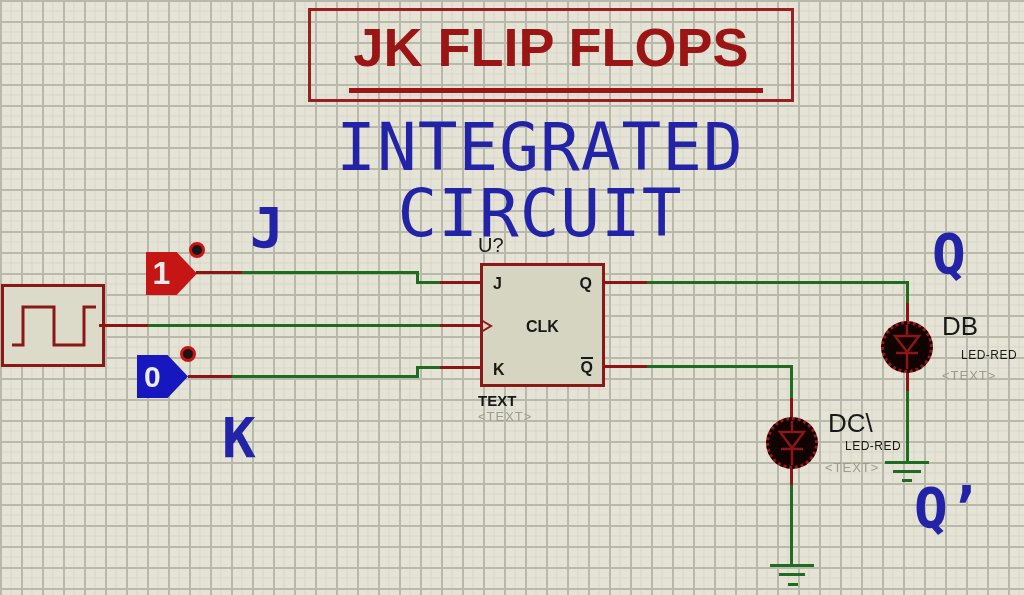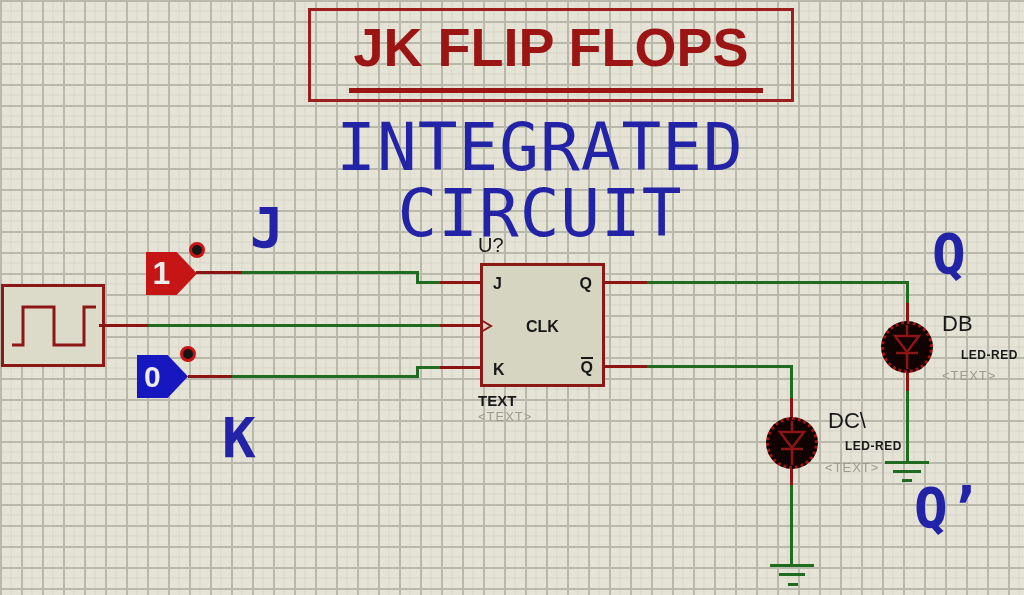--- a/index.html
+++ b/index.html
@@ -72,22 +72,22 @@
     font-family:"Liberation Sans",sans-serif;
   }
   .overbar{border-top:2px solid #181818;padding-top:1px;}
   .ref-text{font-size:20px;color:#181818;line-height:1;}
   .model-text{font-size:15px;font-weight:bold;color:#181818;line-height:1;}
   .placeholder-text{font-size:13px;color:#9b9b91;line-height:1;letter-spacing:1px;}
   .led-body{
     width:46px;height:46px;border-radius:50%;
     background:#120303;border:3px dotted #a51212;box-sizing:content-box;
   }
-  .led-ref{font-size:22px;color:#181818;line-height:1;}
-  .led-model{font-size:12px;font-weight:bold;color:#181818;line-height:1;letter-spacing:0.5px;padding-left:19px;}
+  .led-ref{font-size:26px;color:#181818;line-height:1;}
+  .led-model{font-size:12px;font-weight:normal;color:#181818;line-height:1;letter-spacing:0.5px;padding-left:19px;}
   .wire{position:absolute;}
   .w-red{background:#8c1414;}
   .w-green{background:#1f6b1f;}
   .gnd-bar{position:absolute;background:#1f6b1f;}
 </style>
 </head>
 <body>
 
 <div id="stage">
 

